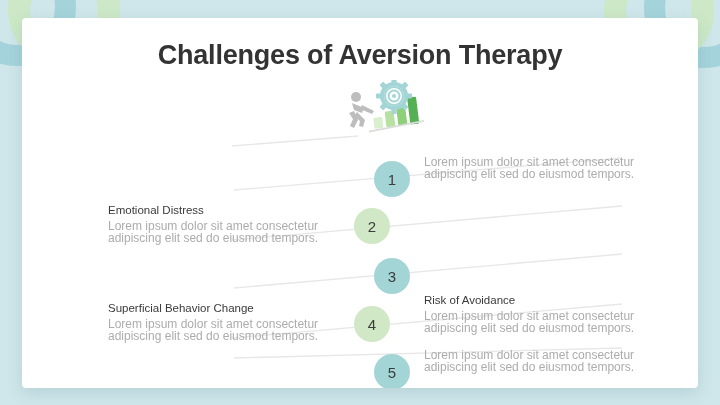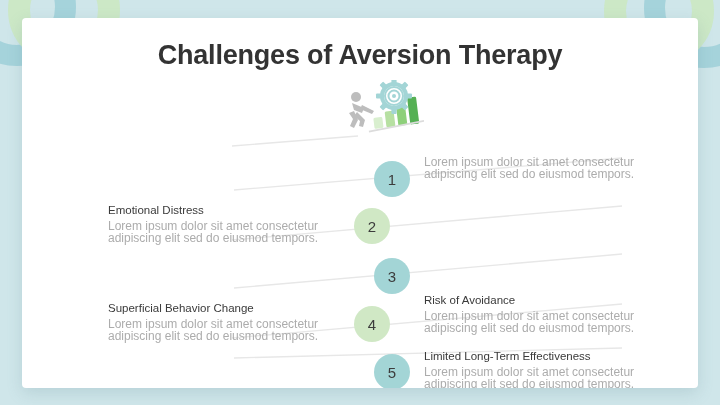--- a/index.html
+++ b/index.html
@@ -155,18 +155,17 @@
     </div>
     <div class="txt left-side" style="left:86px; top:283px;">
       <div class="head">Superficial Behavior Change</div>
       <div class="body">Lorem ipsum dolor sit amet consectetur adipiscing elit sed do eiusmod tempors.</div>
     </div>
 
     <div class="circle teal" style="left:352px; top:336px;">
       <span>5</span>
     </div>
     <div class="txt right-side" style="left:402px; top:331px;">
-      <div class="head">Limited Long-Term Effectiveness</div>
       <div class="body">Lorem ipsum dolor sit amet consectetur adipiscing elit sed do eiusmod tempors.</div>
     </div>
 
   </div>
 </div>
 
 </body></html>

